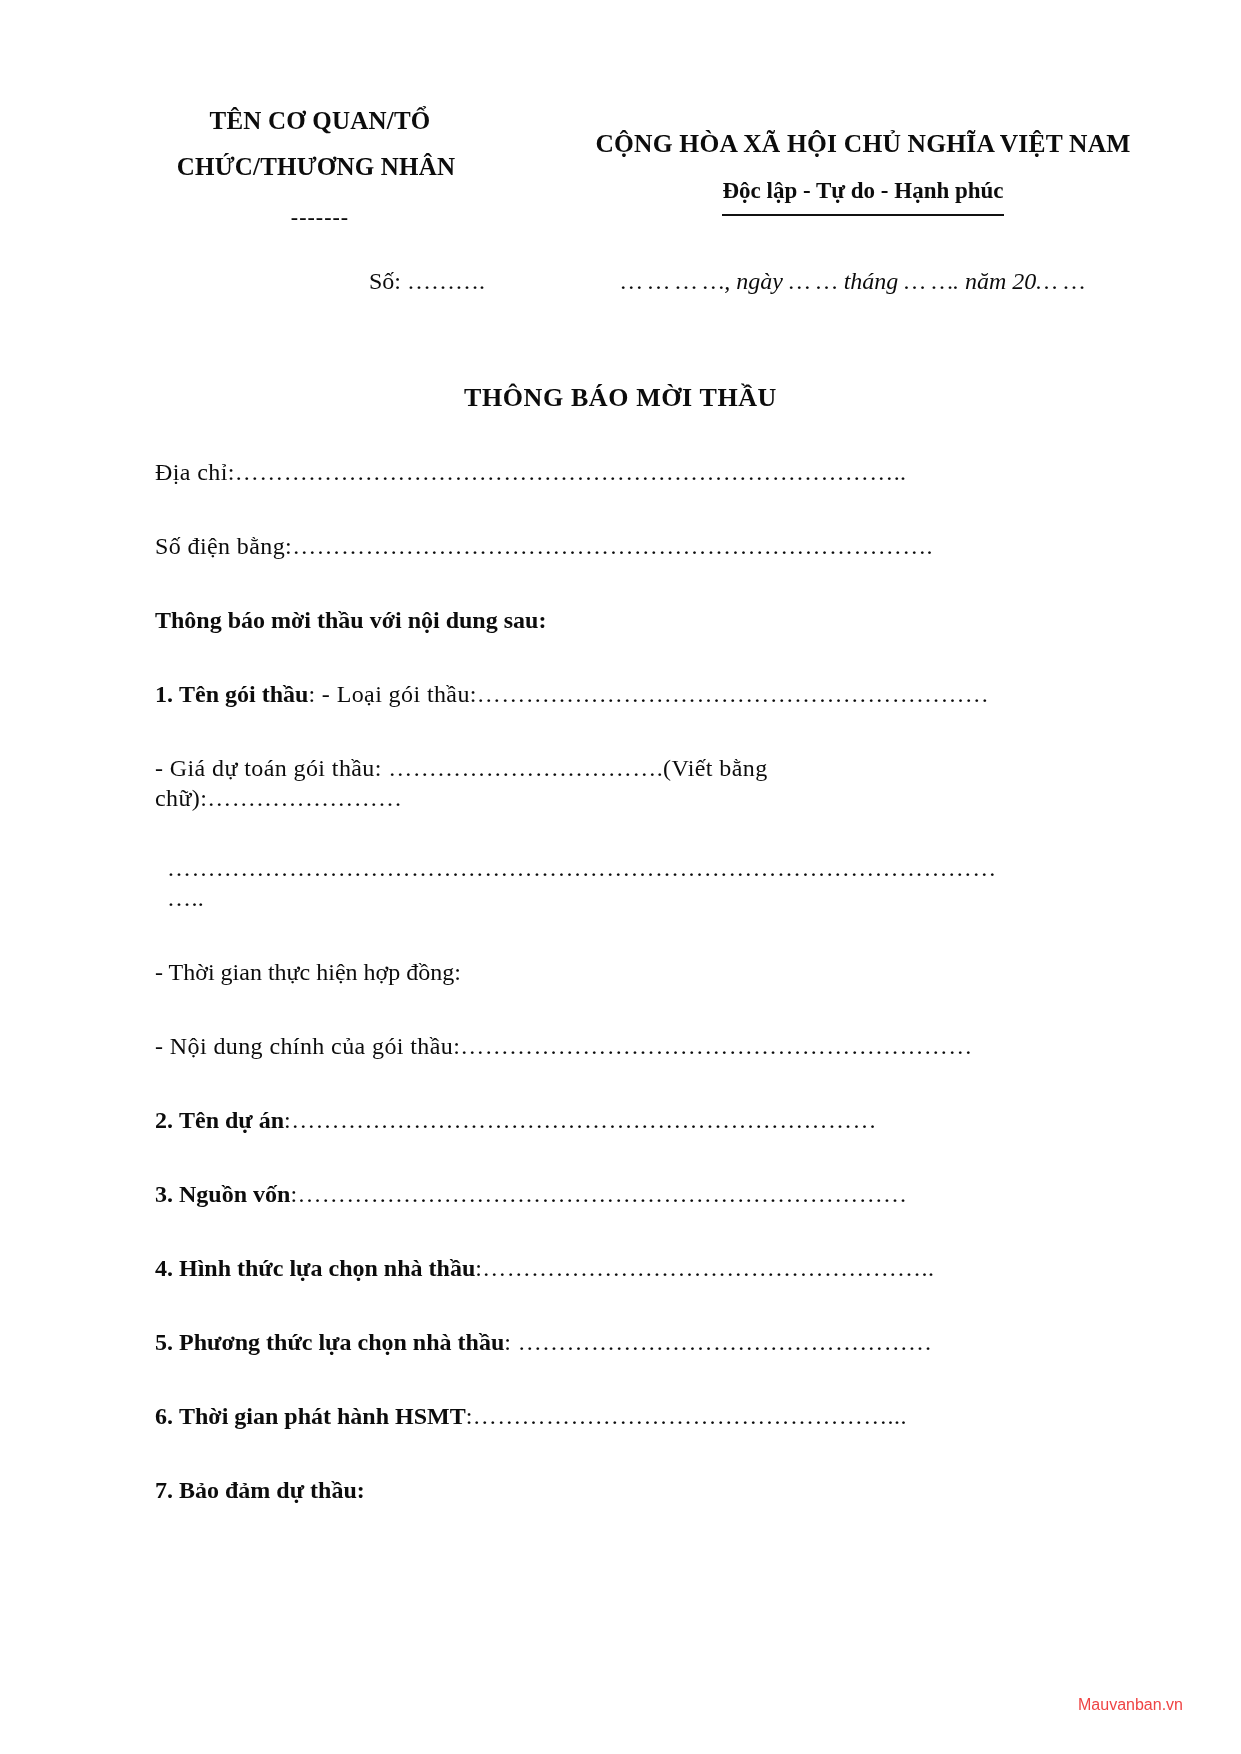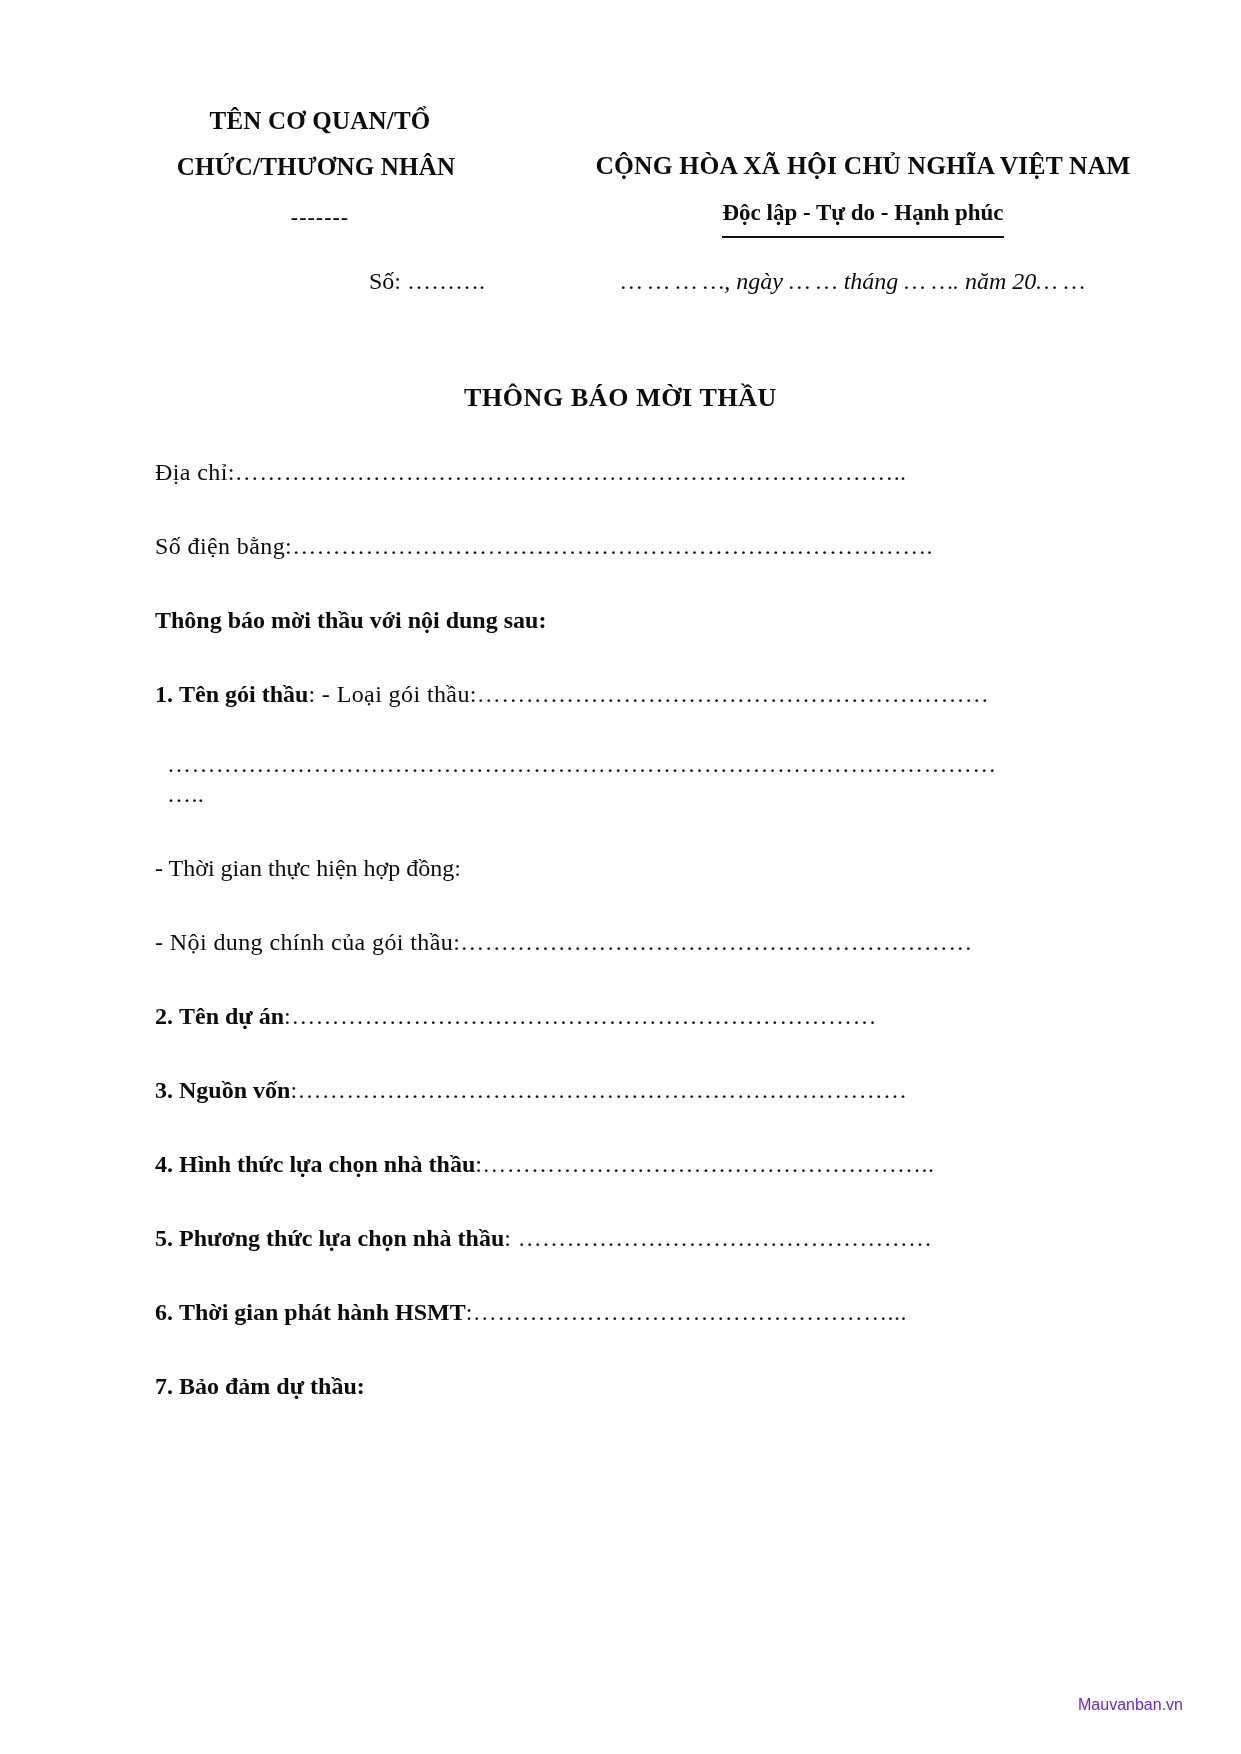--- a/index.html
+++ b/index.html
@@ -19,21 +19,21 @@
 
   .page {
     position: absolute;
     inset: 0;
     padding: 0;
   }
 
   
   .header {
     display: flex;
-    align-items: flex-end;
+    align-items: center;
     padding: 98px 0 0 0;
   }
   .header-left {
     width: 330px;
     margin-left: 155px;
     text-align: center;
   }
   .header-right {
     flex: 1;
     text-align: center;
@@ -123,21 +123,21 @@
     letter-spacing: 0.4px;
   }
 
   
   .watermark {
     position: absolute;
     right: 58px;
     bottom: 40px;
     font-family: "Liberation Sans", "DejaVu Sans", sans-serif;
     font-size: 16px;
-    color: #6d28d9;
+    color: #ef4444;
   }
 </style>
 </head>
 <body>
 
 <div class="page">
 
   <div class="header">
     <div class="header-left">
       <div class="org-line">TÊN CƠ QUAN/TỔ</div>
@@ -166,20 +166,21 @@
 
     <div class="line">
       <b>Thông báo mời thầu với nội dung sau:</b>
     </div>
 
     <div class="line">
       <b>1.</b>
       <b>Tên gói thầu</b><span class="fill">: - Loại gói thầu:………………………………………………………</span>
     </div>
 
+    <div class="line fill">- Giá dự toán gói thầu: …………………………….(Viết bằng chữ):……………………</div>
 
     <div class="line cont fill">……………………………………………………………………………………………..</div>
 
     <div class="line">- Thời gian thực hiện hợp đồng:</div>
 
     <div class="line fill">- Nội dung chính của gói thầu:………………………………………………………</div>
 
     <div class="line">
       <b>2.</b>
       <b>Tên dự án</b><span class="fill">:………………………………………………………………</span>

